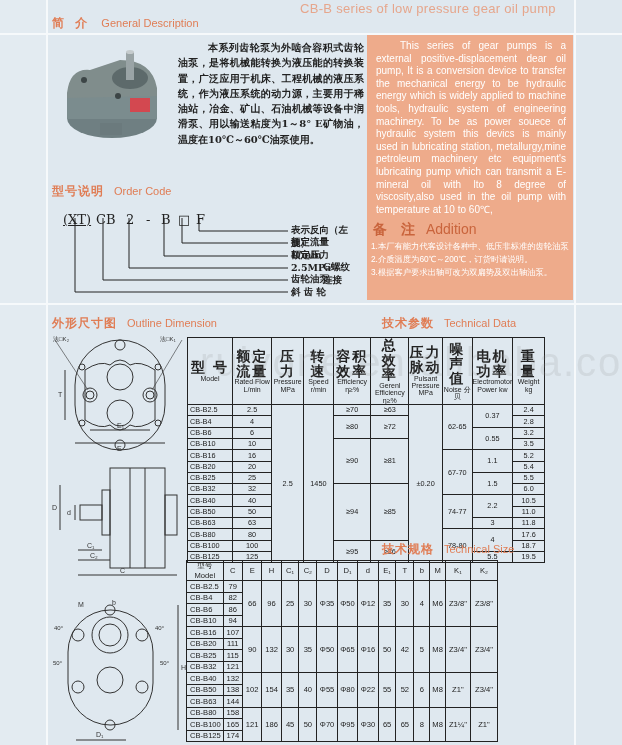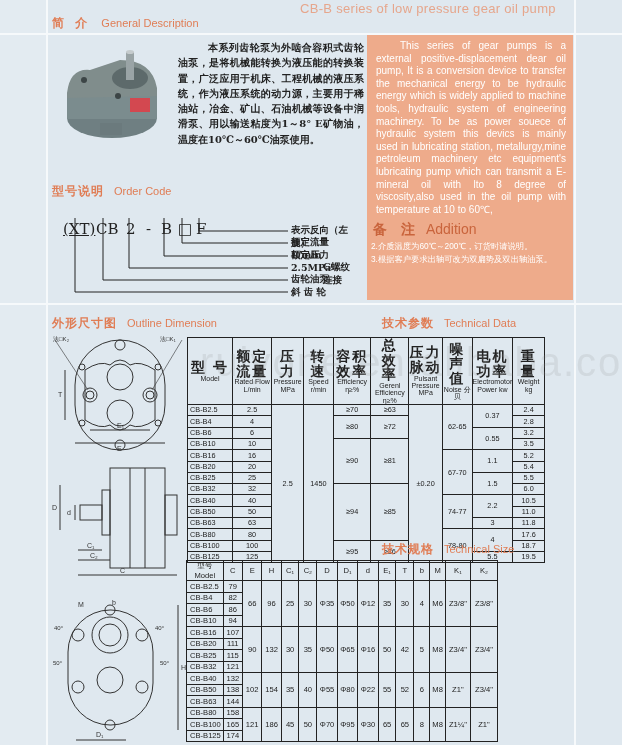--- a/index.html
+++ b/index.html
@@ -13,21 +13,21 @@
   .sec-title .cn { font-weight: bold; margin-right: 10px; letter-spacing: 4px; }
   .sec-title .en { font-size: 11px; }
   .product-photo { position: absolute; left: 60px; top: 38px; width: 100px; height: 105px; }
   .cn-desc { position: absolute; left: 178px; top: 40px; width: 186px; font-family: "DejaVu Serif", serif; font-size: 10px; line-height: 15.3px; font-weight: bold; color: #222; text-indent: 30px; text-align: justify; }
   .orange-box { position: absolute; left: 367px; top: 35px; width: 206px; height: 265px; background: #eeab8b; }
   .en-desc { position: absolute; left: 9px; top: 5px; width: 190px; font-size: 10px; line-height: 12.6px; color: #fff; text-align: justify; text-indent: 24px; }
   .addition-title { position: absolute; left: 6px; top: 186px; font-size: 14px; color: #c9643c; }
   .addition-title .cn { font-weight: bold; letter-spacing: 5px; margin-right: 6px; }
   .addition-list { position: absolute; left: 4px; top: 205px; width: 200px; font-size: 8.3px; line-height: 13px; color: #fff; }
   .order-code { position: absolute; left: 58px; top: 200px; width: 300px; height: 100px; }
-  .oc-code { position: absolute; top: 20px; font-family: "DejaVu Serif", serif; font-size: 15px; color: #222; }
+  .oc-code { position: absolute; top: 12px; font-family: "DejaVu Serif", serif; font-size: 13px; color: #222; }
   .oc-label { position: absolute; left: 233px; font-family: "DejaVu Serif", serif; font-size: 9.5px; font-weight: bold; color: #222; }
   .drawing { position: absolute; }
   table { border-collapse: collapse; position: absolute; }
   .tech-data { left: 187px; top: 337px; width: 358px; font-size: 7.3px; }
   .tech-data th, .tech-data td { border: 1px solid #222; text-align: center; vertical-align: middle; padding: 0; line-height: 1.05; }
   .tech-data th { height: 32px; font-weight: normal; font-size: 7px; }
   .tech-data td { height: 11.3px; }
   .tech-data td.model { text-align: left; padding-left: 2px; }
   .tech-size { left: 186px; top: 560px; width: 312px; font-size: 7.6px; }
   .tech-size th, .tech-size td { border: 1px solid #222; text-align: center; vertical-align: middle; padding: 0; }
@@ -67,20 +67,21 @@
 </svg>
 
 <div class="cn-desc">本系列齿轮泵为外啮合容积式齿轮油泵，是将机械能转换为液压能的转换装置，广泛应用于机床、工程机械的液压系统，作为液压系统的动力源，主要用于稀油站，冶金、矿山、石油机械等设备中润滑泵、用以输送粘度为1～8° E矿物油，温度在10℃～60℃油泵使用。</div>
 
 <div class="orange-box">
   <div class="en-desc">This series of gear pumps is a external positive-displacement dear oil pump, It is a conversion device to transfer the mechanical energy to be hydraulic energy which is widely applied to machine tools, hydraulic system of engineering machinery. To be as power souece of hydraulic system this devics is mainly used in lubricating station, metallurgy,mine petroleum machinery etc equipment's lubricating pump which can transmit a E-mineral oil with lto 8 degree of viscosity,also used in the oil pump with temperature at 10 to 60℃,</div>
   <div class="addition-title">
     <span class="cn">备 注</span><span>Addition</span>
   </div>
   <div class="addition-list">
+    <div>1.本厂有能力代客设计各种中、低压非标准的齿轮油泵</div>
     <div>2.介质温度为60℃～200℃，订货时请说明。</div>
     <div>3.根据客户要求出轴可改为双扁势及双出轴油泵。</div>
   </div>
 </div>
 
 <div class="sec-title" style="left:52px;top:183px;">
   <span class="cn" style="letter-spacing:1px;">型号说明</span><span class="en">Order Code</span>
 </div>
 <div class="order-code">
   <span class="oc-code" style="left:5px;text-decoration:underline;">(XT)</span>

